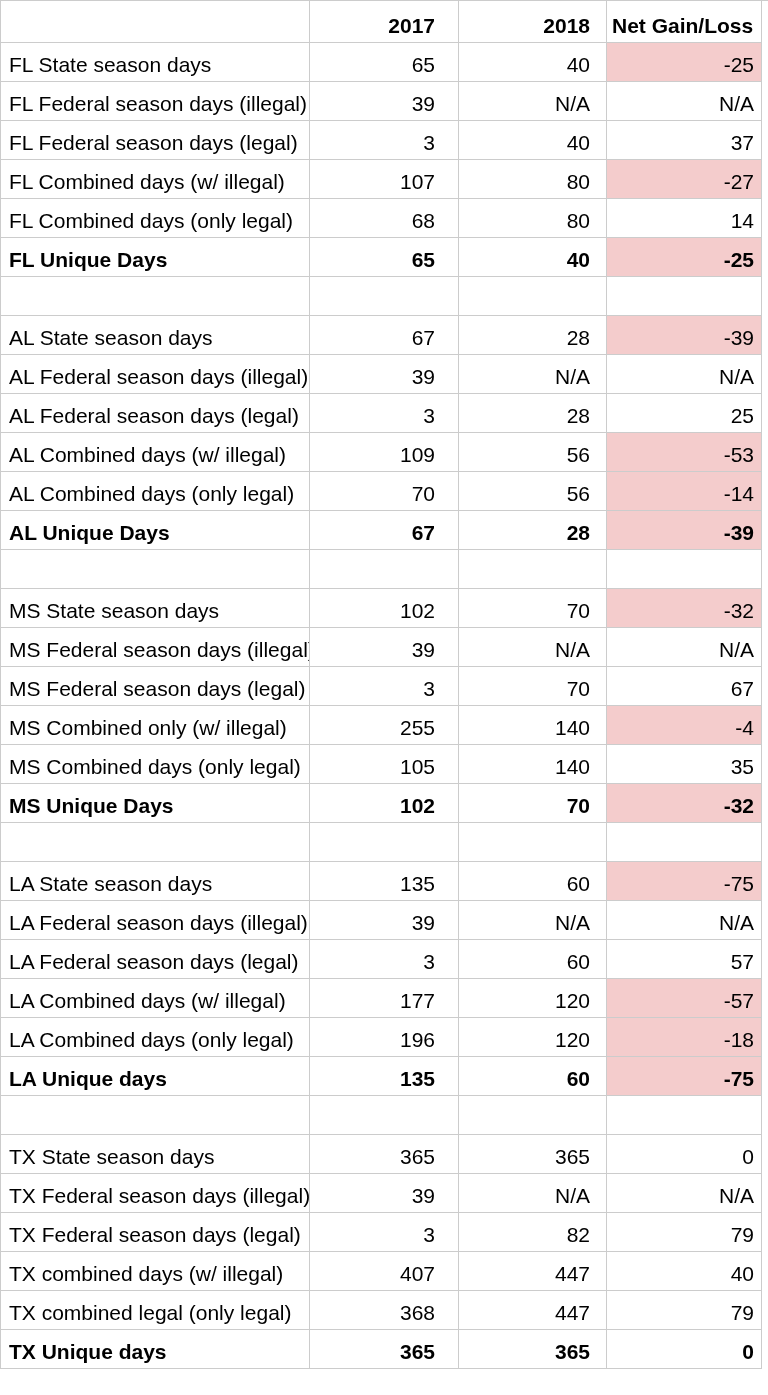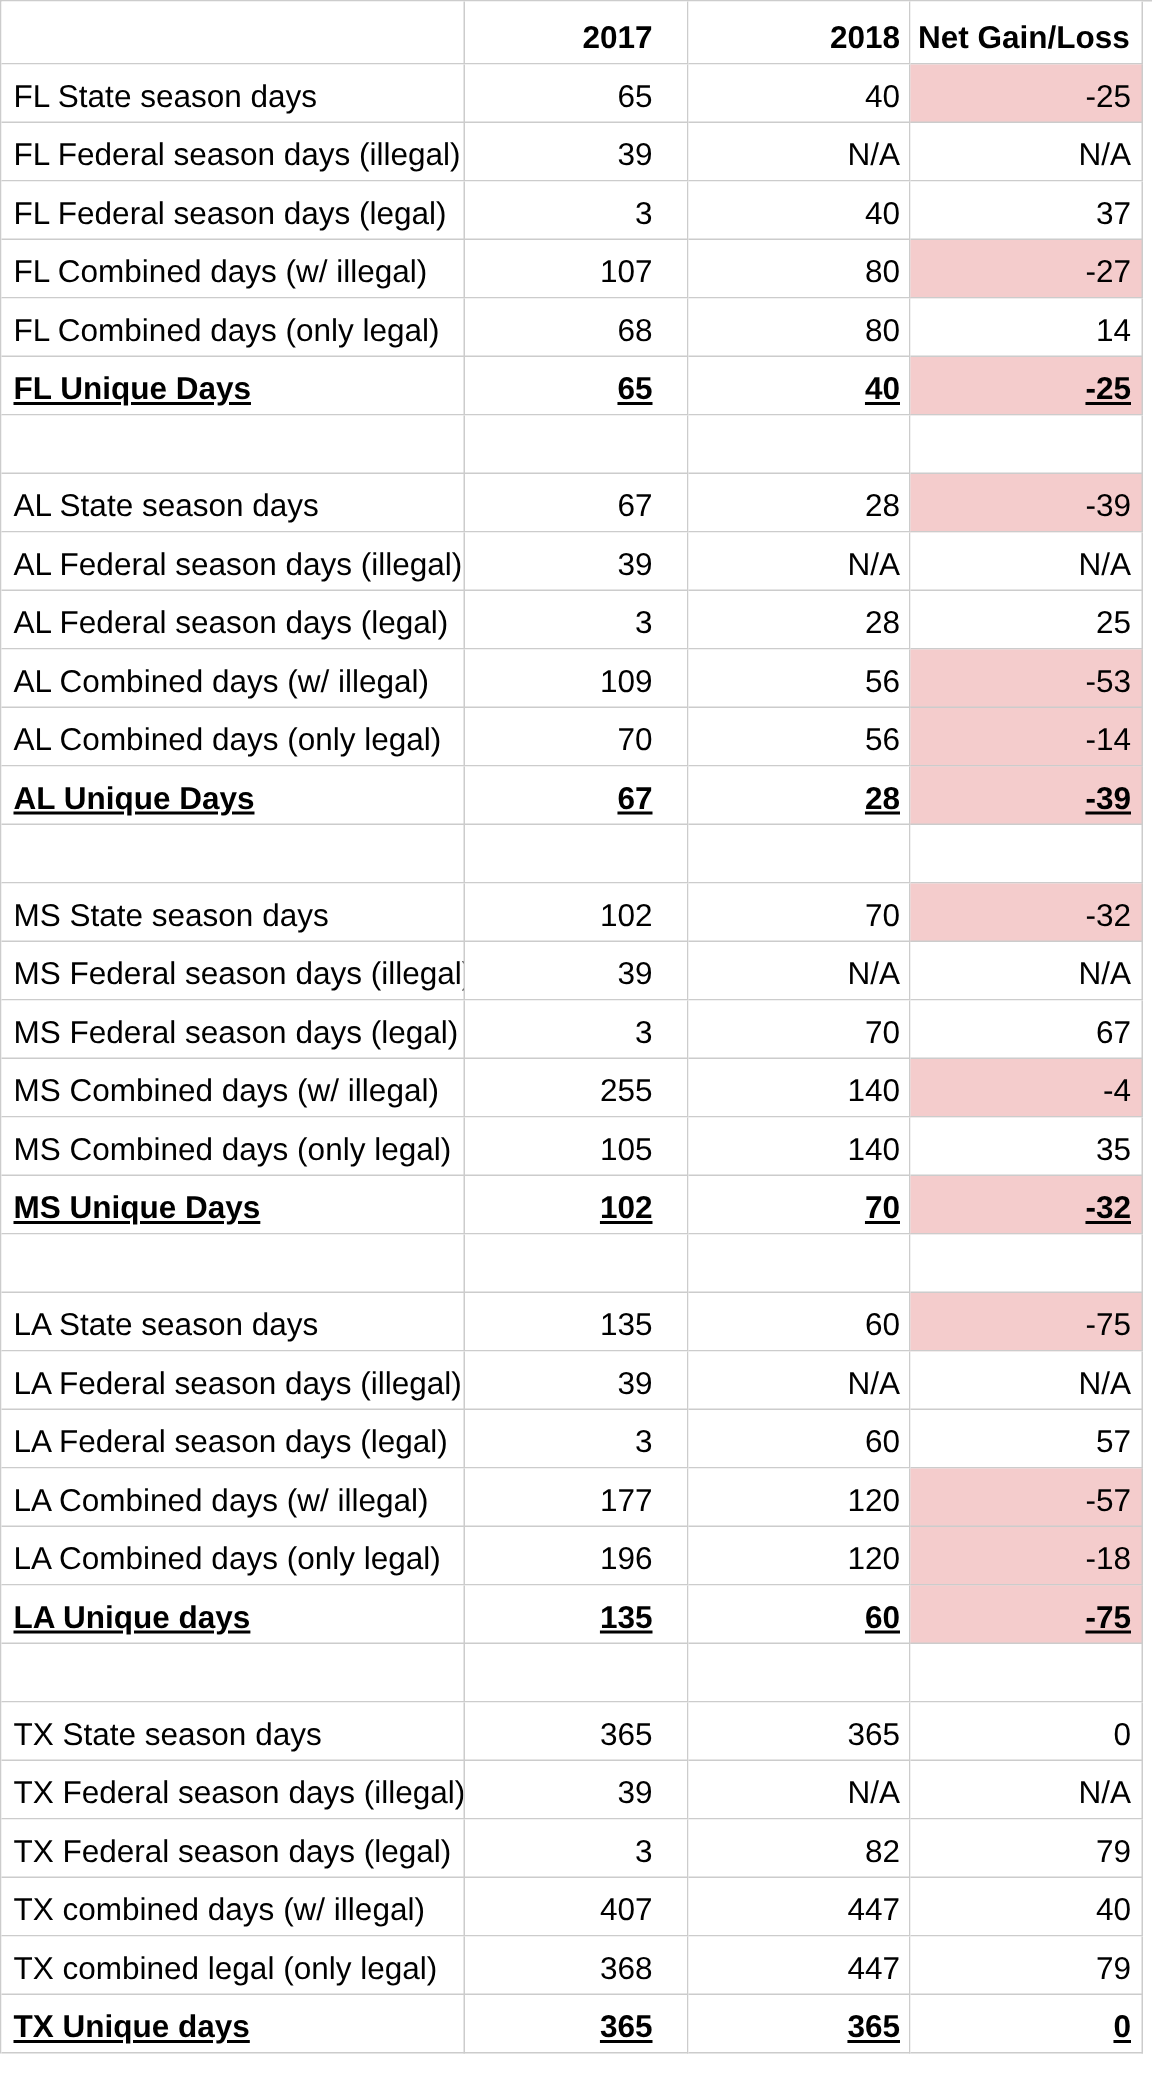--- a/index.html
+++ b/index.html
@@ -32,25 +32,25 @@
     align-items: flex-end;
     padding-bottom: 6px;
     font-size: 21px;
     line-height: 1;
     white-space: nowrap;
     overflow: hidden;
     background: #ffffff;
   }
   .c0 { width: 309px; justify-content: flex-start; padding-left: 8px; }
   .c1 { width: 149px; justify-content: flex-end; padding-right: 23px; }
-  .c2 { width: 148px; justify-content: flex-end; padding-right: 6px; }
+  .c2 { width: 148px; justify-content: flex-end; padding-right: 16px; }
   .c3 { width: 155px; justify-content: flex-end; padding-right: 7px; }
   .row.header .cell { font-weight: bold; }
   .row.header .c3 { justify-content: flex-start; padding-left: 5px; padding-right: 2px; }
-  .row.bold .cell { font-weight: bold; text-decoration: underline; }
+  .row.bold .cell { font-weight: bold; }
   .cell.hl { background: var(--hl); }
 </style>
 </head>
 <body>
 
 <div class="sheet">
   <div class="row header">
     <div class="cell c0"></div>
     <div class="cell c1">2017</div>
     <div class="cell c2">2018</div>
@@ -153,21 +153,21 @@
         <div class="cell c2">N/A</div>
         <div class="cell c3">N/A</div>
       </div>
       <div class="row">
         <div class="cell c0">MS Federal season days (legal)</div>
         <div class="cell c1">3</div>
         <div class="cell c2">70</div>
         <div class="cell c3">67</div>
       </div>
       <div class="row">
-        <div class="cell c0">MS Combined days (w/ illegal)</div>
+        <div class="cell c0">MS Combined only (w/ illegal)</div>
         <div class="cell c1">255</div>
         <div class="cell c2">140</div>
         <div class="cell c3 hl">-4</div>
       </div>
       <div class="row">
         <div class="cell c0">MS Combined days (only legal)</div>
         <div class="cell c1">105</div>
         <div class="cell c2">140</div>
         <div class="cell c3">35</div>
       </div>

